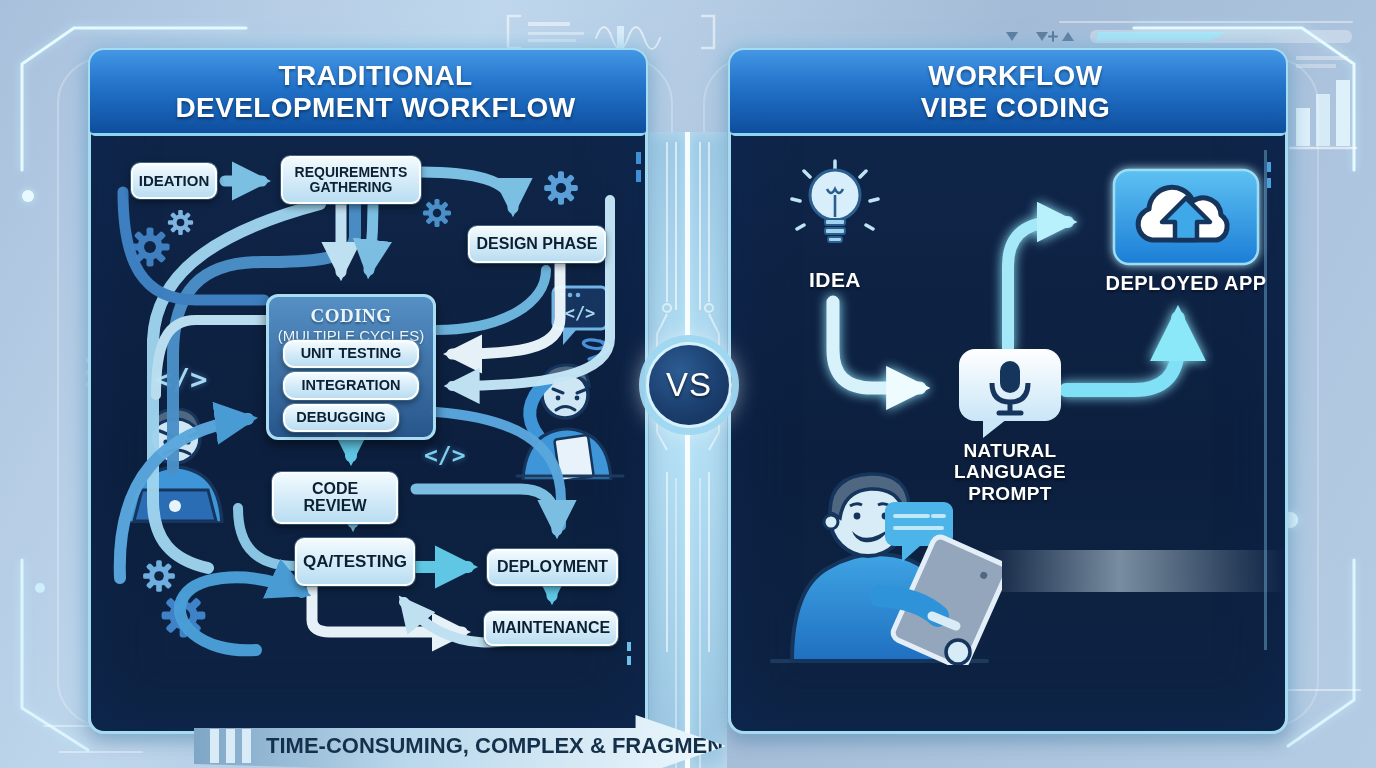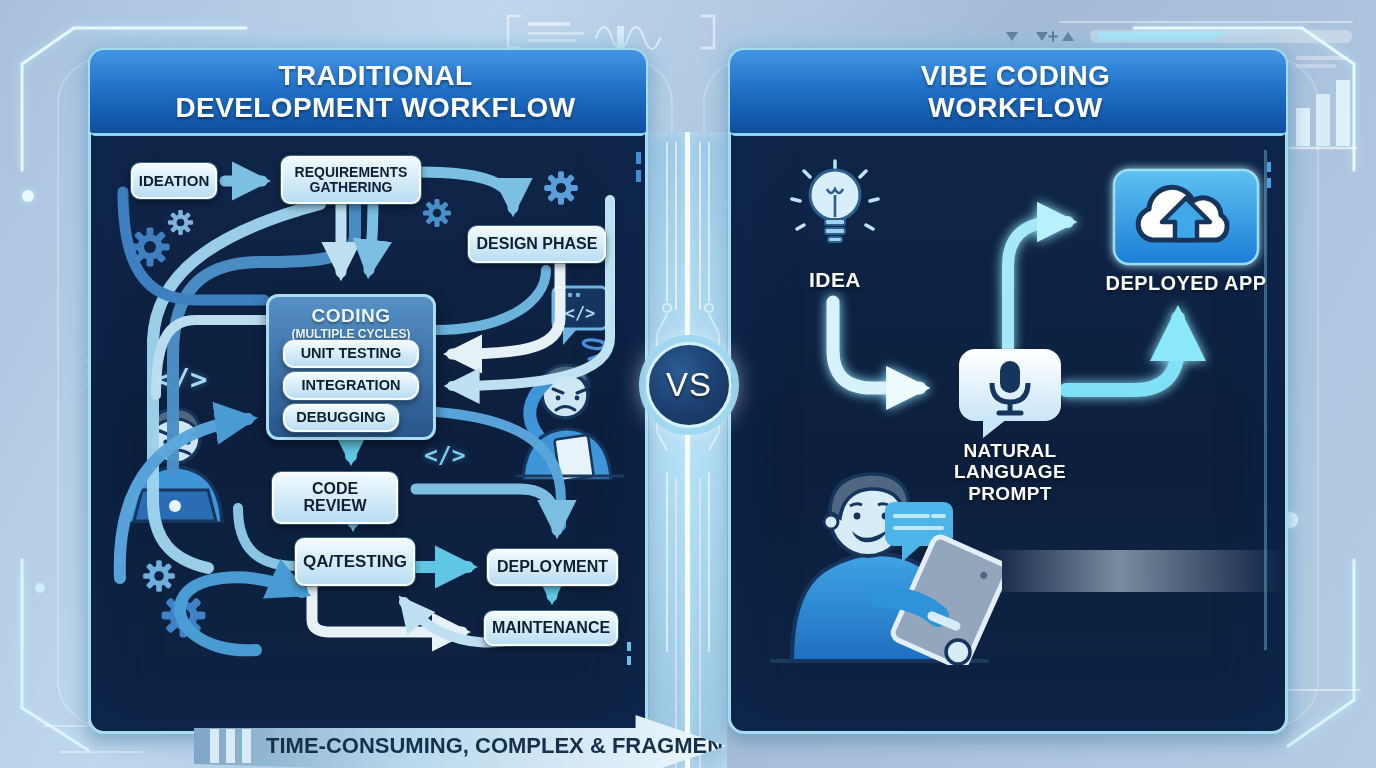--- a/index.html
+++ b/index.html
@@ -27,22 +27,22 @@
   .fnode { position:absolute; display:flex; align-items:center; justify-content:center;
     text-align:center; padding:2px 6px;
     background:linear-gradient(180deg,#f2fafe 0%,#d2eaf8 55%,#b9ddf1 100%);
     border:2px solid #fdfeff; border-radius:9px; color:#0c2033; font-weight:700;
     line-height:1.05;
     box-shadow:0 3px 7px rgba(0,0,0,.45), 0 0 0 1px rgba(110,170,210,.55); }
   .coding-wrap { position:absolute; border:3px solid #a9ddf3; border-radius:12px;
     background:linear-gradient(180deg,rgba(88,148,202,.96) 0%,rgba(41,88,142,.96) 100%);
     box-shadow:0 4px 12px rgba(0,0,0,.5); color:#eaf6fd; text-align:center; }
   .coding-title { display:block; margin-top:8px; font-weight:700; font-size:19px;
-    letter-spacing:.5px; text-shadow:0 2px 2px rgba(0,0,0,.35); }
-  .coding-sub { display:block; font-weight:700; font-size:12px; margin-top:0;
+    letter-spacing:.5px; text-shadow:0 2px 2px rgba(0,0,0,.35);font-family:Liberation Serif, serif; }
+  .coding-sub { display:block; font-weight:400; font-size:15px; margin-top:0;
     text-shadow:0 1px 2px rgba(0,0,0,.35); }
 
   
   .banner { position:absolute; display:flex; align-items:center;
     font-weight:700; white-space:nowrap; }
   .banner-left { left:103px; top:664px; width:532px; height:62px;
     background:linear-gradient(90deg,#7fa6c6 0%,#b9d8ec 40%,#eef8fd 100%);
     clip-path:polygon(0 21%, 83% 21%, 83% 0%, 100% 50%, 83% 100%, 0 79%);
     color:#15304a; font-size:22px; padding-left:72px;
     filter:drop-shadow(0 2px 4px rgba(0,0,0,.45)); }
@@ -306,22 +306,22 @@
       <span>DEPLOYMENT</span>
     </div>
   <div class="fnode" style="left:484px;top:611px;width:134px;height:35px;font-size:16px">
       <span>MAINTENANCE</span>
     </div>
 
   <span class="code-tag" style="left:424px;top:442px;font-size:23px;color:#7fd0ee">&lt;/&gt;</span>
 
   <section class="panel" style="left:728px">
     <header class="panel-header">
+      <span>WORKFLOW</span>
       <span>VIBE CODING</span>
-      <span>WORKFLOW</span>
     </header>
 
   </section>
 
   <div class="beam"></div>
   <div class="edge-line"></div>
 
   <svg class="layer" style="left:728px;top:48px;width:560px;height:687px" viewBox="728 48 560 687">
     <defs>
       <marker id="rW" markerWidth="3.4" markerHeight="3.4" refX="4.6" refY="3" orient="auto" viewBox="0 0 6 6">

